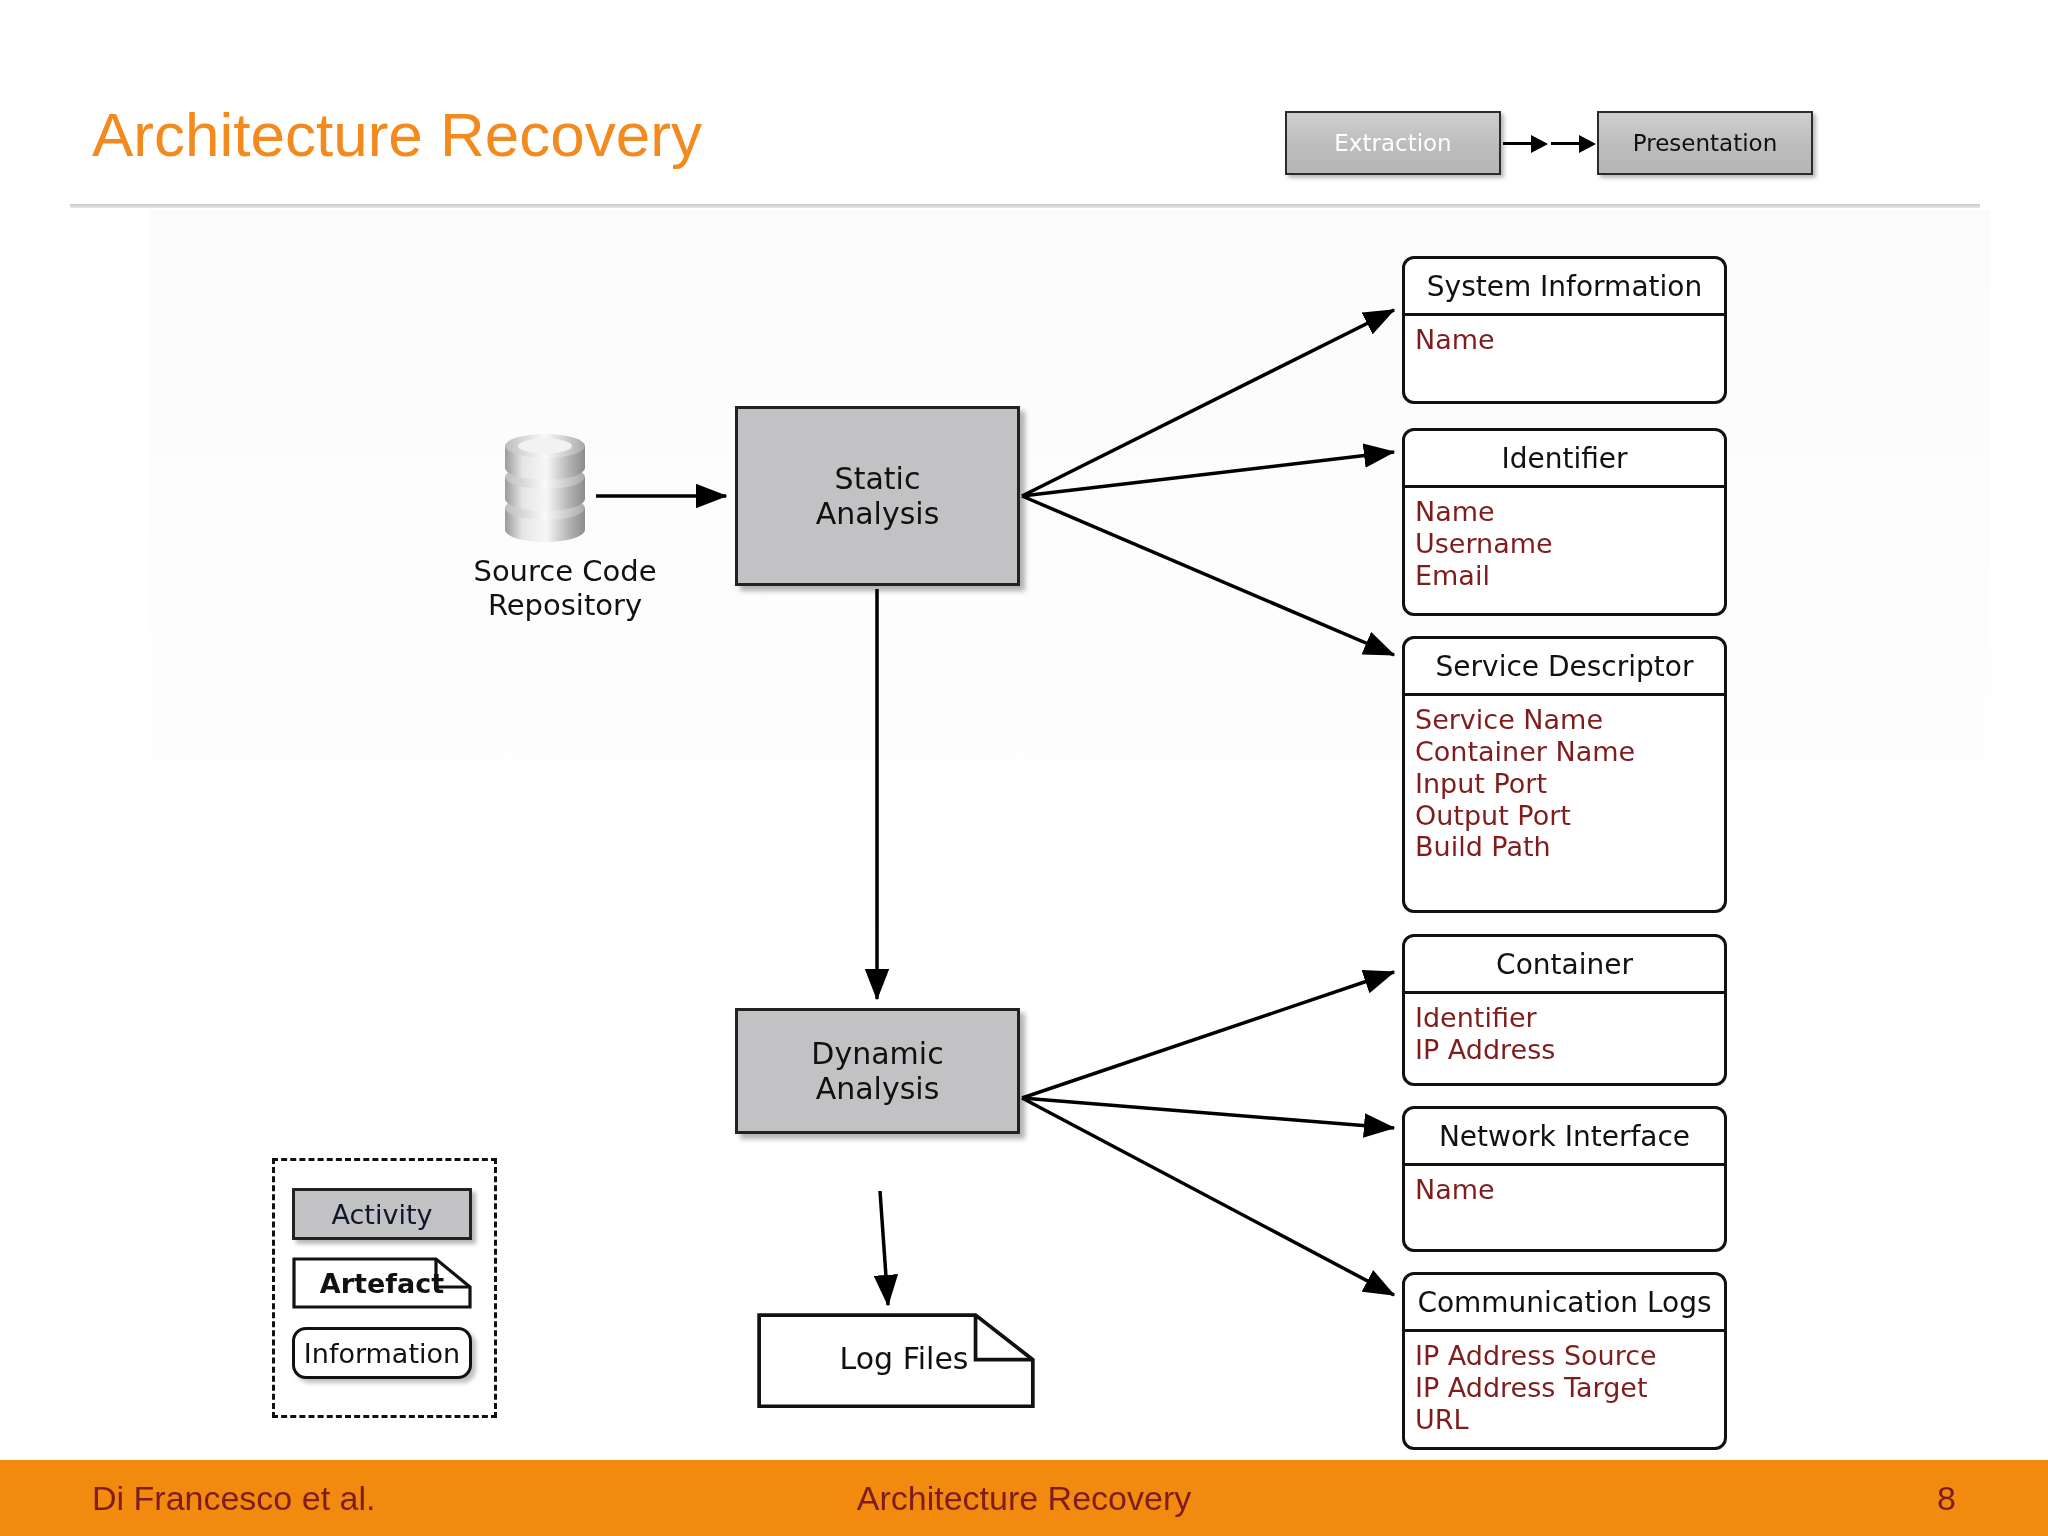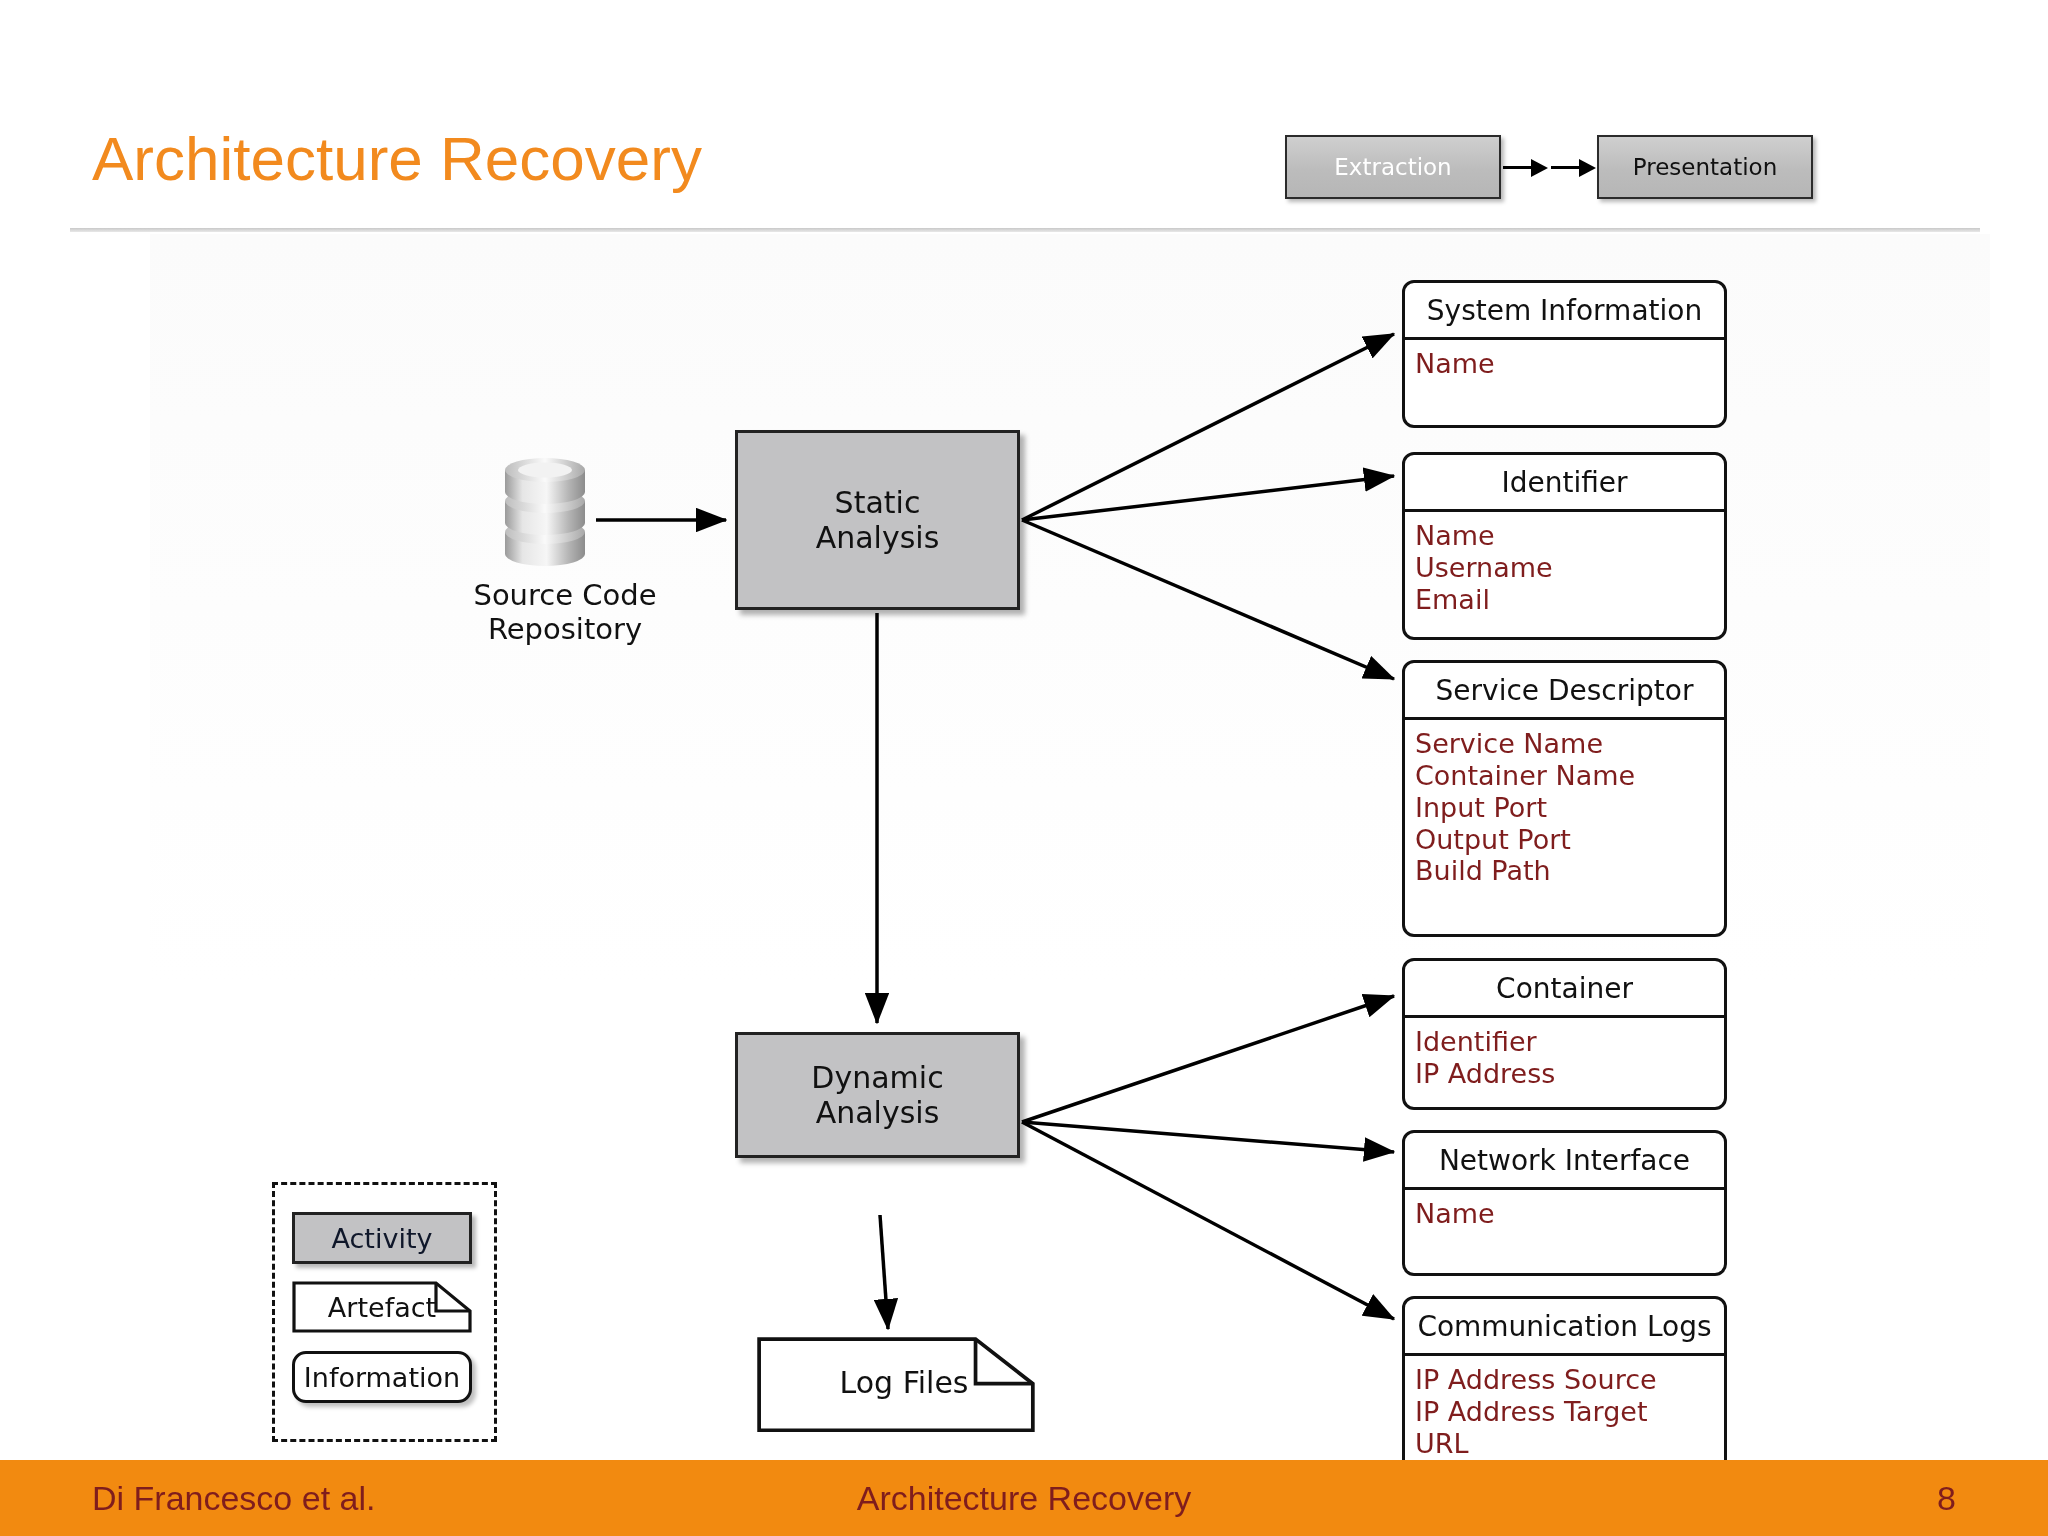--- a/index.html
+++ b/index.html
@@ -14,21 +14,20 @@
     overflow: hidden;
     font-family: "DejaVu Sans", sans-serif;
     color: #000;
   }
 
   
   #slide {
     position: absolute;
     inset: 0;
     background: #ffffff;
-    margin-top: 24px;
   }
   
   .body-wash {
     position: absolute;
     left: 150px; top: 210px;
     width: 1840px; height: 1245px;
     background: linear-gradient(180deg,#fbfbfb 0%, #ffffff 60%);
     pointer-events: none;
   }
 
@@ -220,21 +219,21 @@
   }
   .legend-artefact {
     position: absolute;
     left: 17px; top: 96px;
     width: 180px; height: 52px;
     display: flex; align-items: center; justify-content: center;
     font-family: "DejaVu Sans", sans-serif;
     font-size: 27px; color: #111;
   }
   .legend-artefact svg { position: absolute; inset: 0; }
-  .legend-artefact span { position: relative; z-index: 2; }
+  .legend-artefact span { position: relative; z-index: 2; font-weight: bold; }
   .legend-information {
     position: absolute;
     left: 17px; top: 166px;
     width: 180px; height: 52px;
     box-sizing: border-box;
     border: 3px solid #111;
     border-radius: 14px;
     background: #fff;
     box-shadow: 4px 4px 4px rgba(0,0,0,0.25);
     display: flex; align-items: center; justify-content: center;

